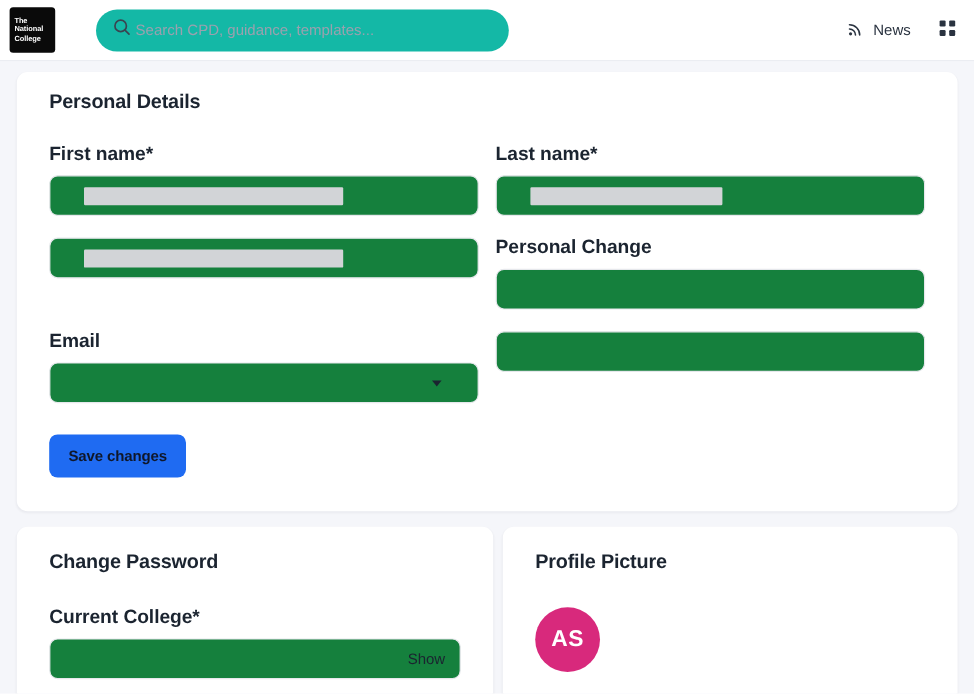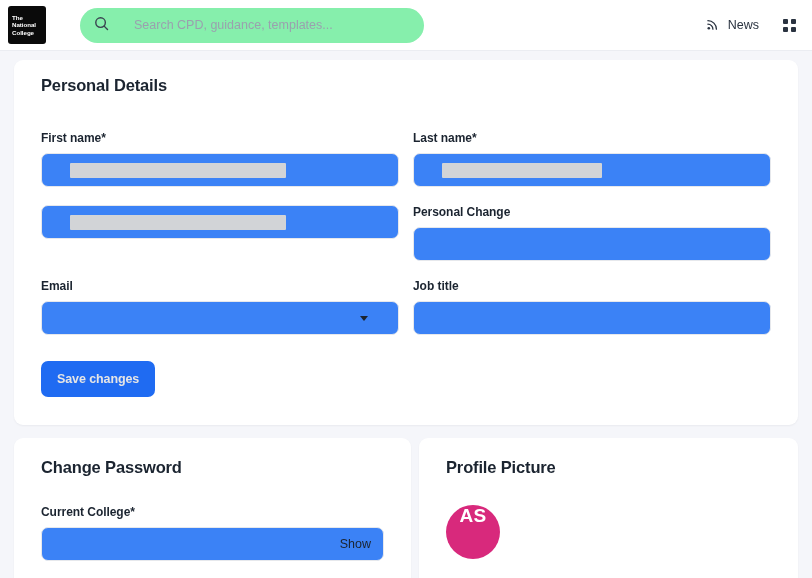--- a/index.html
+++ b/index.html
@@ -46,43 +46,42 @@
     font-size: 6.2px;
     line-height: 7.6px;
     font-weight: bold;
     letter-spacing: -0.05px;
   }
 
   .searchbar {
     margin-left: 34px;
     width: 344px;
     height: 35px;
-    background: #86efac;
+    background: #14b8a6;
     border-radius: 18px;
     display: flex;
     align-items: center;
     padding: 0 14px;
-    gap: 25px;
+    gap: 4px;
   }
   .search-icon { flex: 0 0 auto; display: block; }
   .search-input {
     border: none;
     background: transparent;
     outline: none;
     font-family: "Liberation Sans", sans-serif;
     font-size: 12.5px;
     color: #1b2430;
     width: 100%;
   }
   .search-input::placeholder { color: #9aa1ae; }
 
   .header-right {
     margin-left: auto;
     display: flex;
-    align-items: center;
     gap: 24px;
     padding-right: 4px;
   }
   .news-link {
     display: flex;
     align-items: center;
     gap: 8px;
     font-size: 12.5px;
     color: #2a3340;
     cursor: pointer;
@@ -111,46 +110,46 @@
     font-size: 16.5px;
     font-weight: bold;
     color: #1b2430;
     letter-spacing: -0.15px;
   }
 
   
   .personal-card {
     padding: 16px 27px 28px 27px;
   }
-  .personal-card .card-title { margin-bottom: 36px; }
+  .personal-card .card-title { margin-bottom: 25px; }
 
   .grid2 {
     display: grid;
     grid-template-columns: 1fr 1fr;
     column-gap: 14px;
     row-gap: 0;
   }
 
   .field { margin-bottom: 18px; }
 
   .label {
     display: block;
-    font-size: 12px;
+    font-size: 16px;
     font-weight: bold;
     color: #1b2430;
     margin-bottom: 8px;
     letter-spacing: -0.05px;
   }
   .label .req { color: #1b2430; }
 
   .control {
     height: 34px;
     border: 1px solid #e6e8ec;
     border-radius: 7px;
-    background: #3b82f6;
+    background: #15803d;
     display: flex;
     align-items: center;
     padding: 0 28px;
     font-size: 12.5px;
     color: #1b2430;
     width: 100%;
     text-decoration: underline;
   }
 
   .redact {
@@ -171,21 +170,21 @@
     width: 0; height: 0;
     border-left: 4px solid transparent;
     border-right: 4px solid transparent;
     border-top: 5px solid #1b2430;
     margin-right: 2px;
   }
 
   .btn-primary {
     margin-top: 8px;
     background: #1f6bf2;
-    color: #e5e5e5;
+    color: #0f172a;
     border: none;
     border-radius: 7px;
     height: 36px;
     padding: 0 16px;
     font-family: "Liberation Sans", sans-serif;
     font-size: 12.5px;
     font-weight: bold;
     cursor: pointer;
     letter-spacing: -0.1px;
   }
@@ -215,20 +214,21 @@
     padding: 0;
   }
 
   .avatar {
     width: 54px;
     height: 54px;
     border-radius: 50%;
     background: #d8297c;
     color: #ffffff;
     display: flex;
+    align-items: center;
     justify-content: center;
     font-size: 19px;
     font-weight: bold;
     letter-spacing: 0.4px;
     margin-bottom: 28px;
   }
 </style>
 </head>
 <body>
 
@@ -314,23 +314,20 @@
       <div class="field">
         <label class="label">
           <span>Email</span><span class="req"></span>
         </label>
         <div class="control select-control">
           <span class="caret"></span>
         </div>
       </div>
 
       <div class="field">
-        <label class="label">
-          <span>Job title</span><span class="req"></span>
-        </label>
         <div class="control">
           <span></span>
         </div>
       </div>
     </div>
 
     <button class="btn-primary">Save changes</button>
   </div>
 
   <div class="lower-row">

